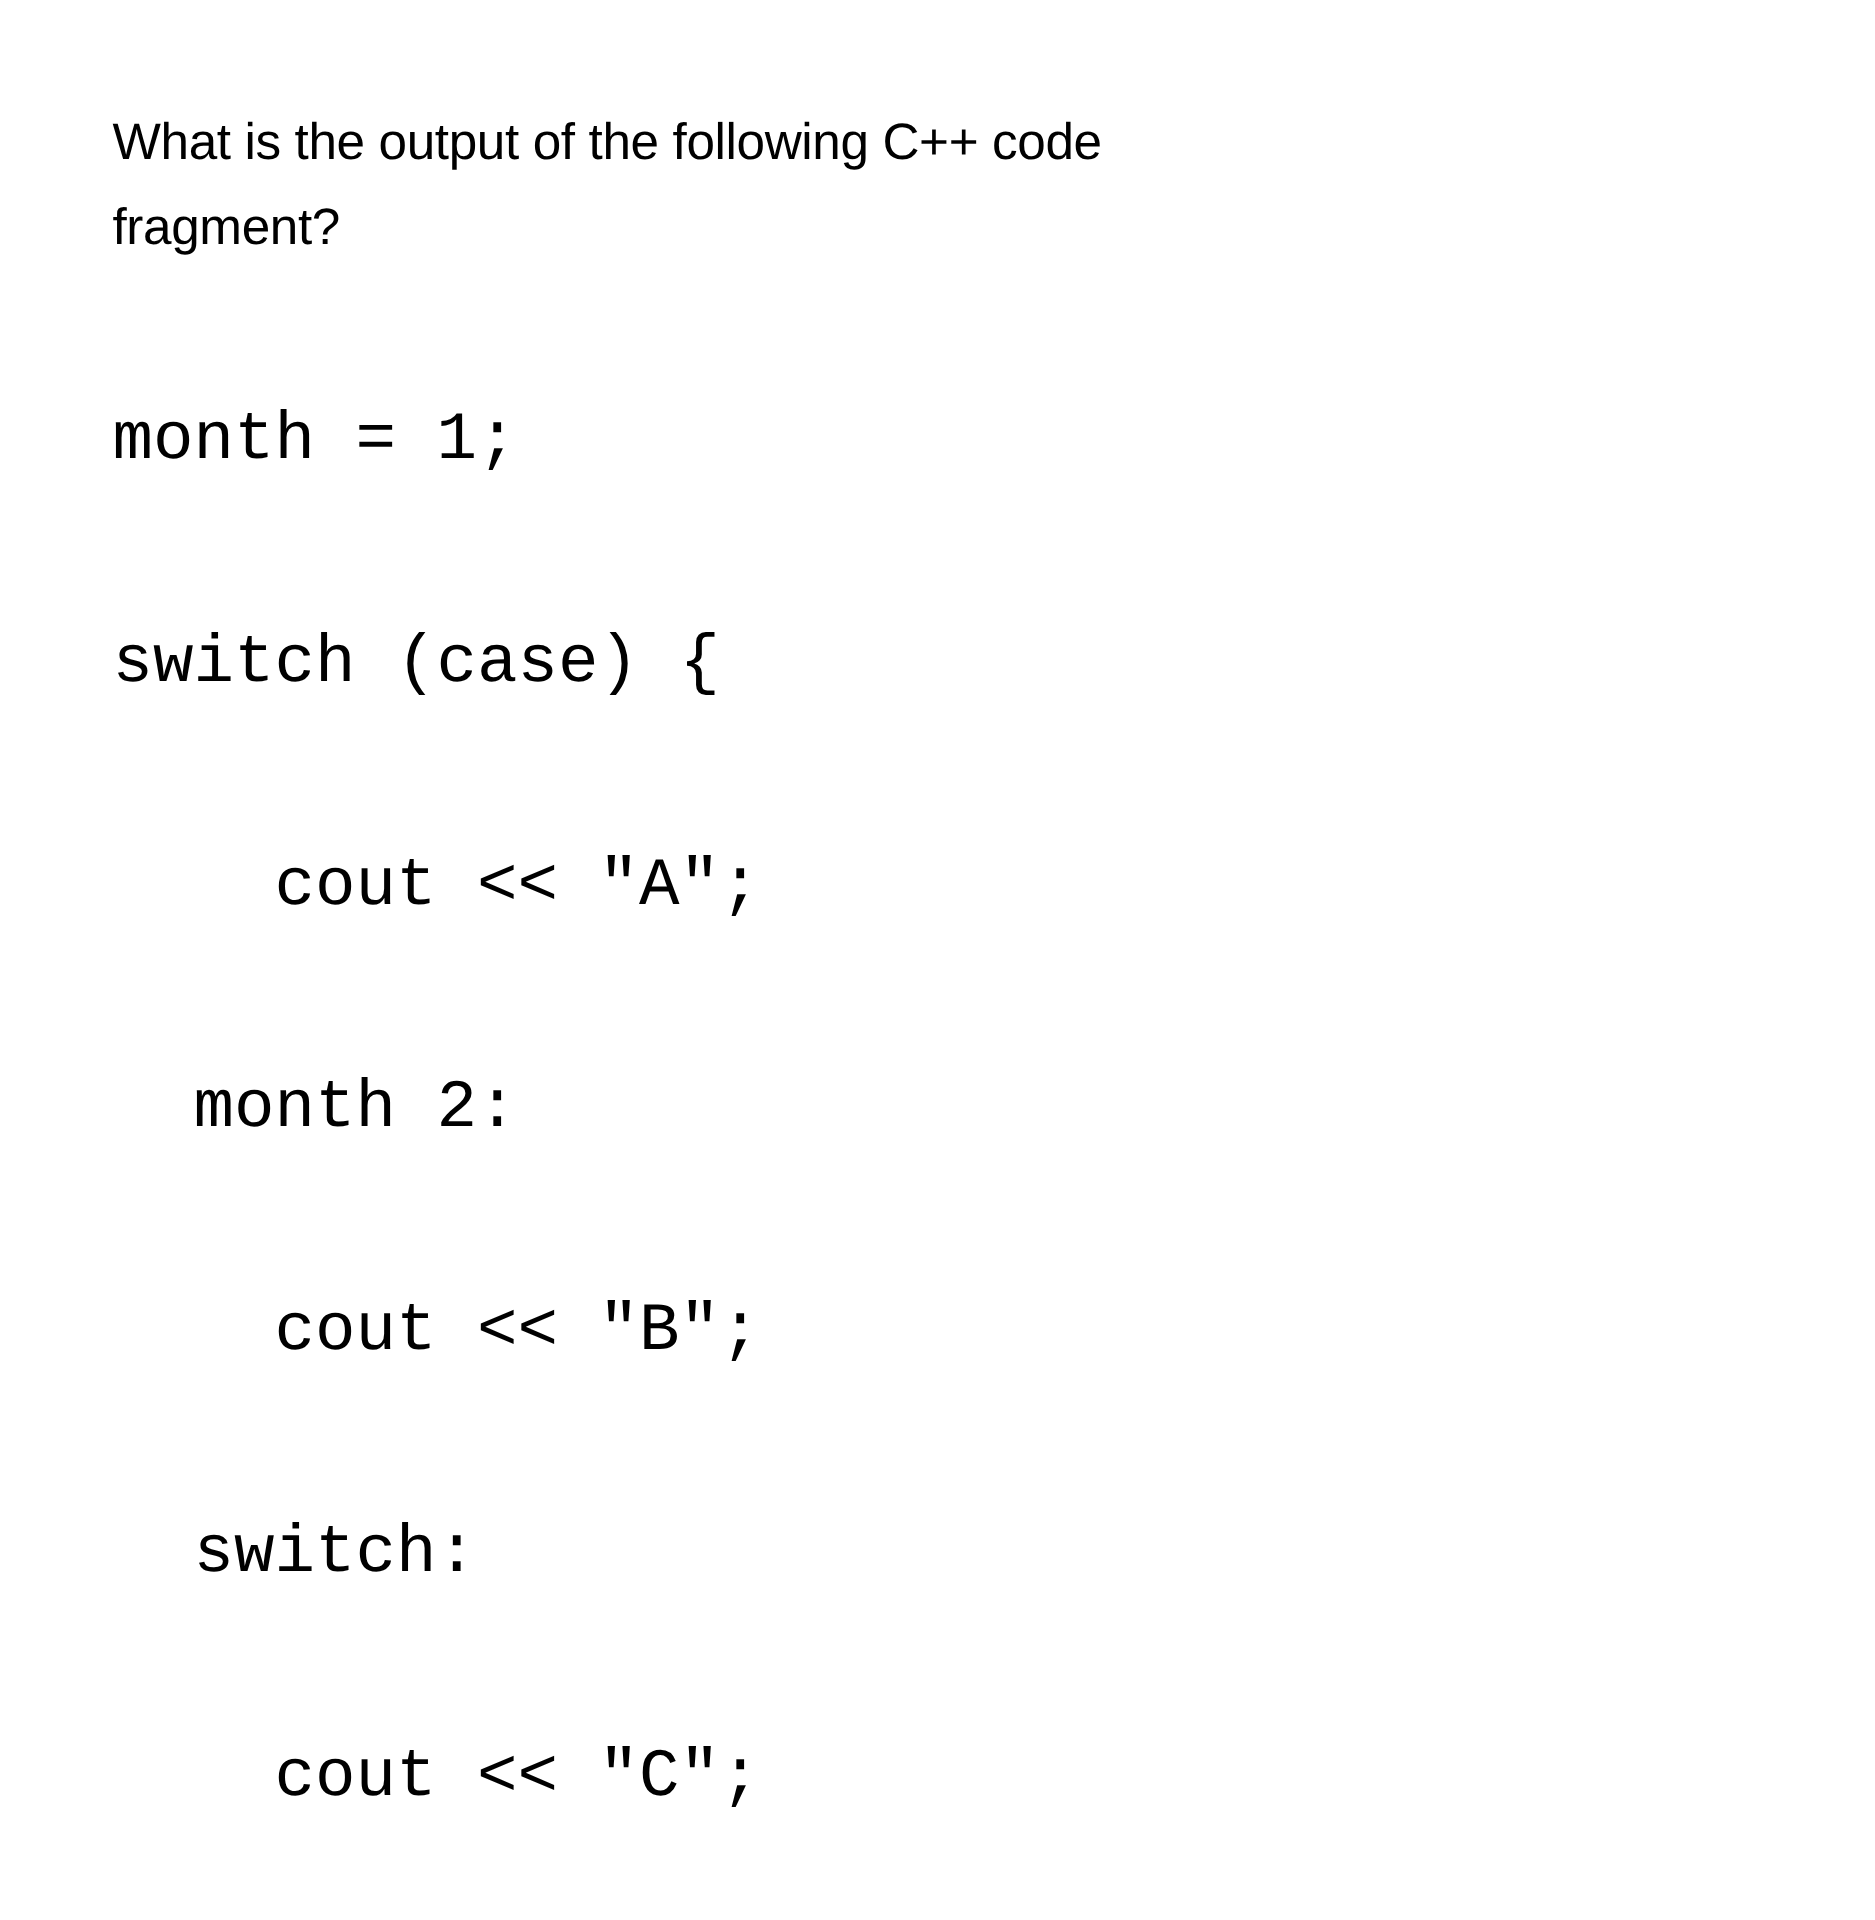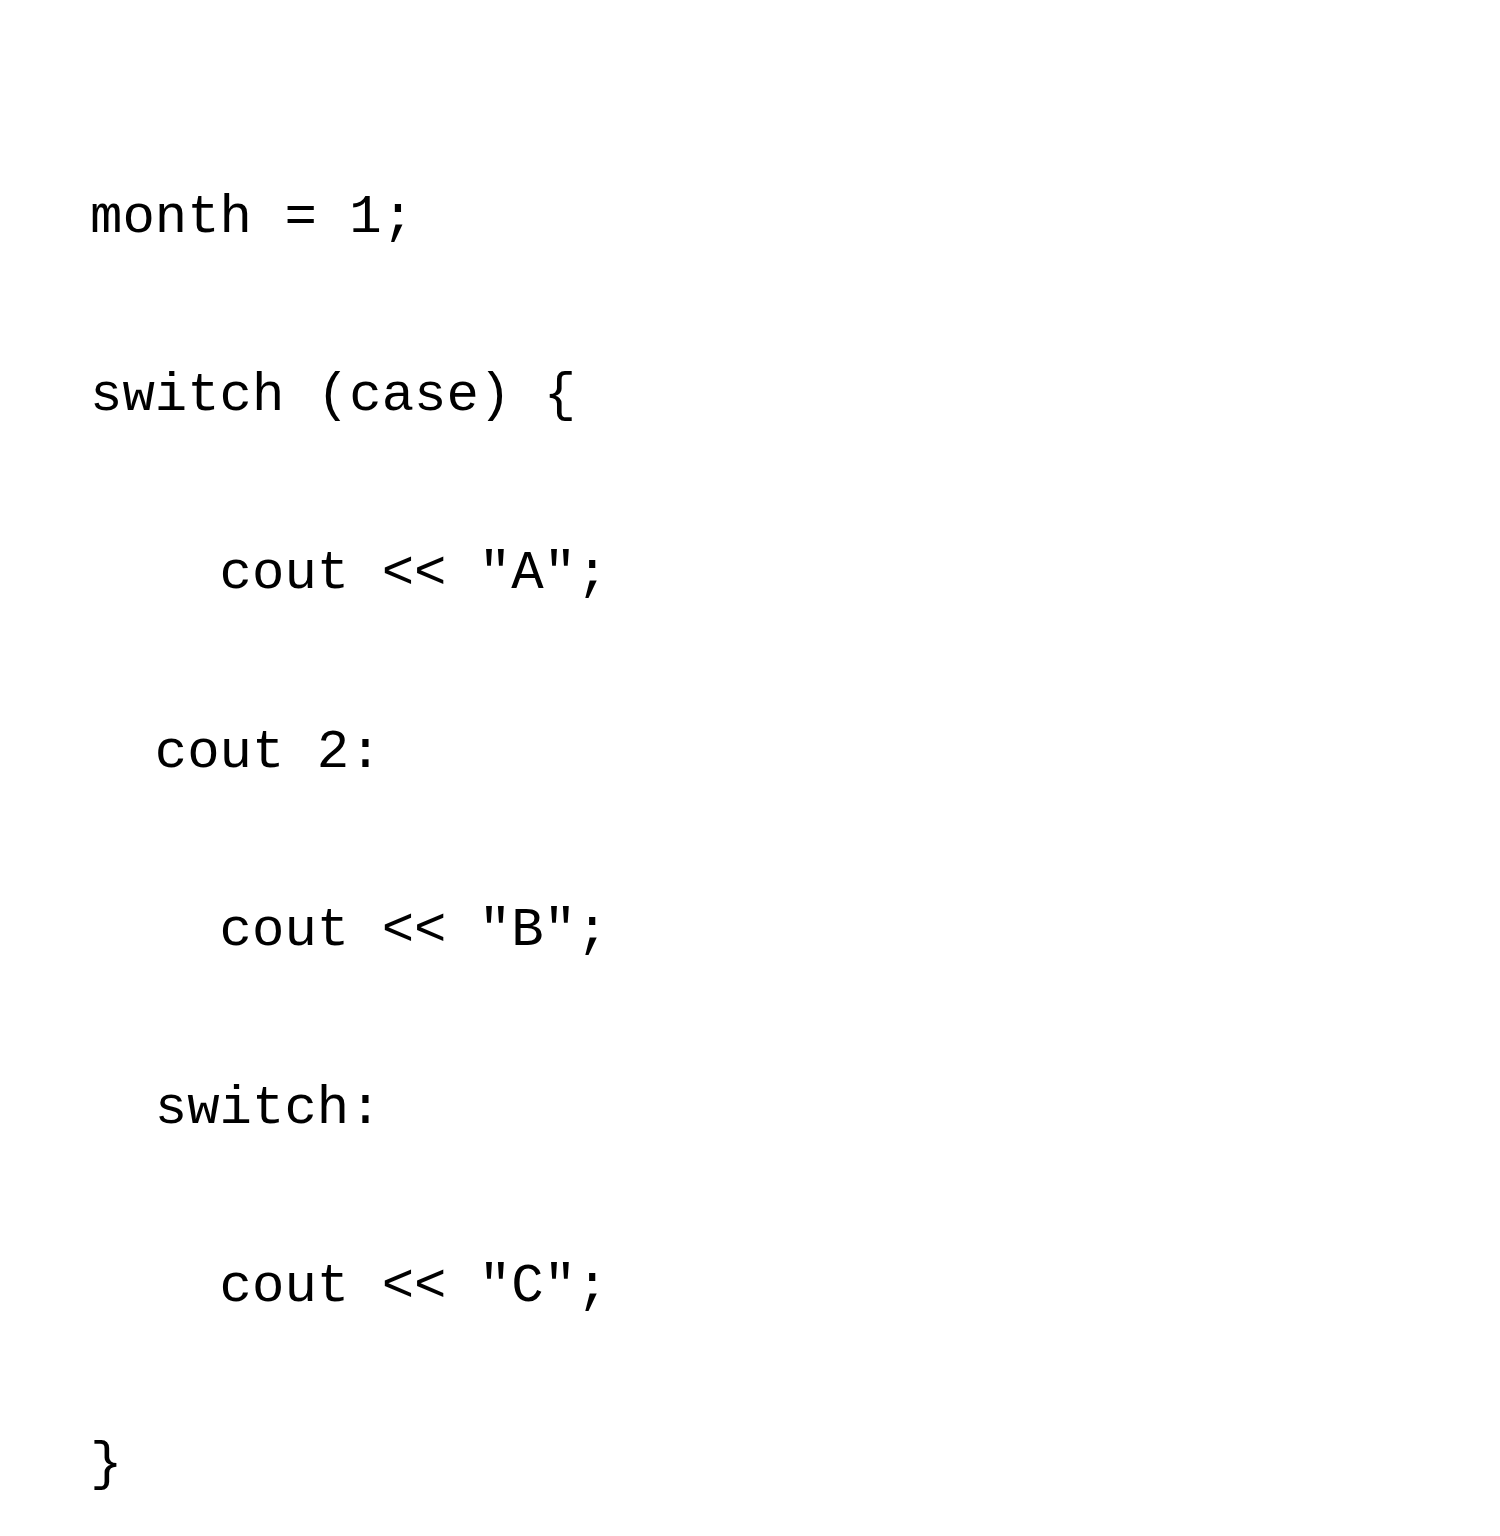--- a/index.html
+++ b/index.html
@@ -27,24 +27,26 @@
       line-height: 1.65;
       font-weight: 400;
       white-space: pre;
       margin-top: 4px;
     }
   </style>
 </head>
 <body>
 
 <div class="question-text">
+  <div>What is the output of the following C++ code</div>
+  <div>fragment?</div>
 </div>
 
 <div class="code-block">
 <div>month = 1;</div>
 <div>switch (case) {</div>
 <div>    cout &lt;&lt; "A";</div>
-<div>  cout 2:</div>
+<div>  month 2:</div>
 <div>    cout &lt;&lt; "B";</div>
 <div>  switch:</div>
 <div>    cout &lt;&lt; "C";</div>
 <div>}</div>
 </div>
 
 </body></html>

